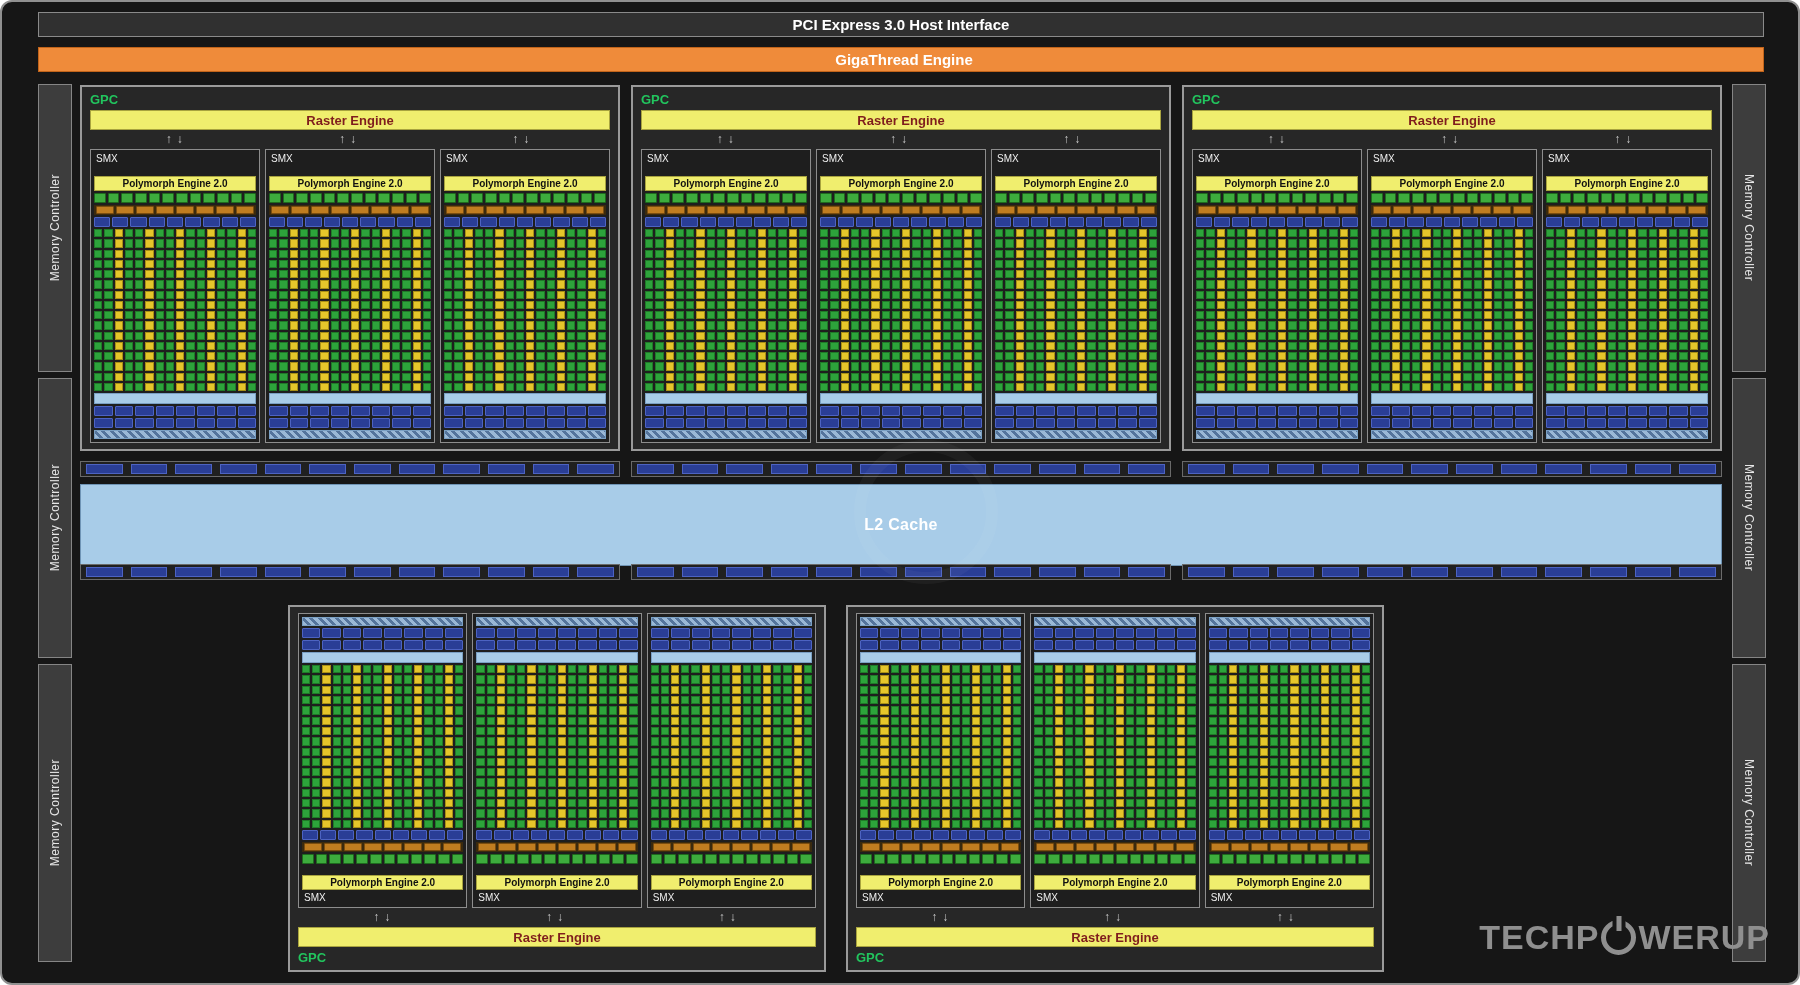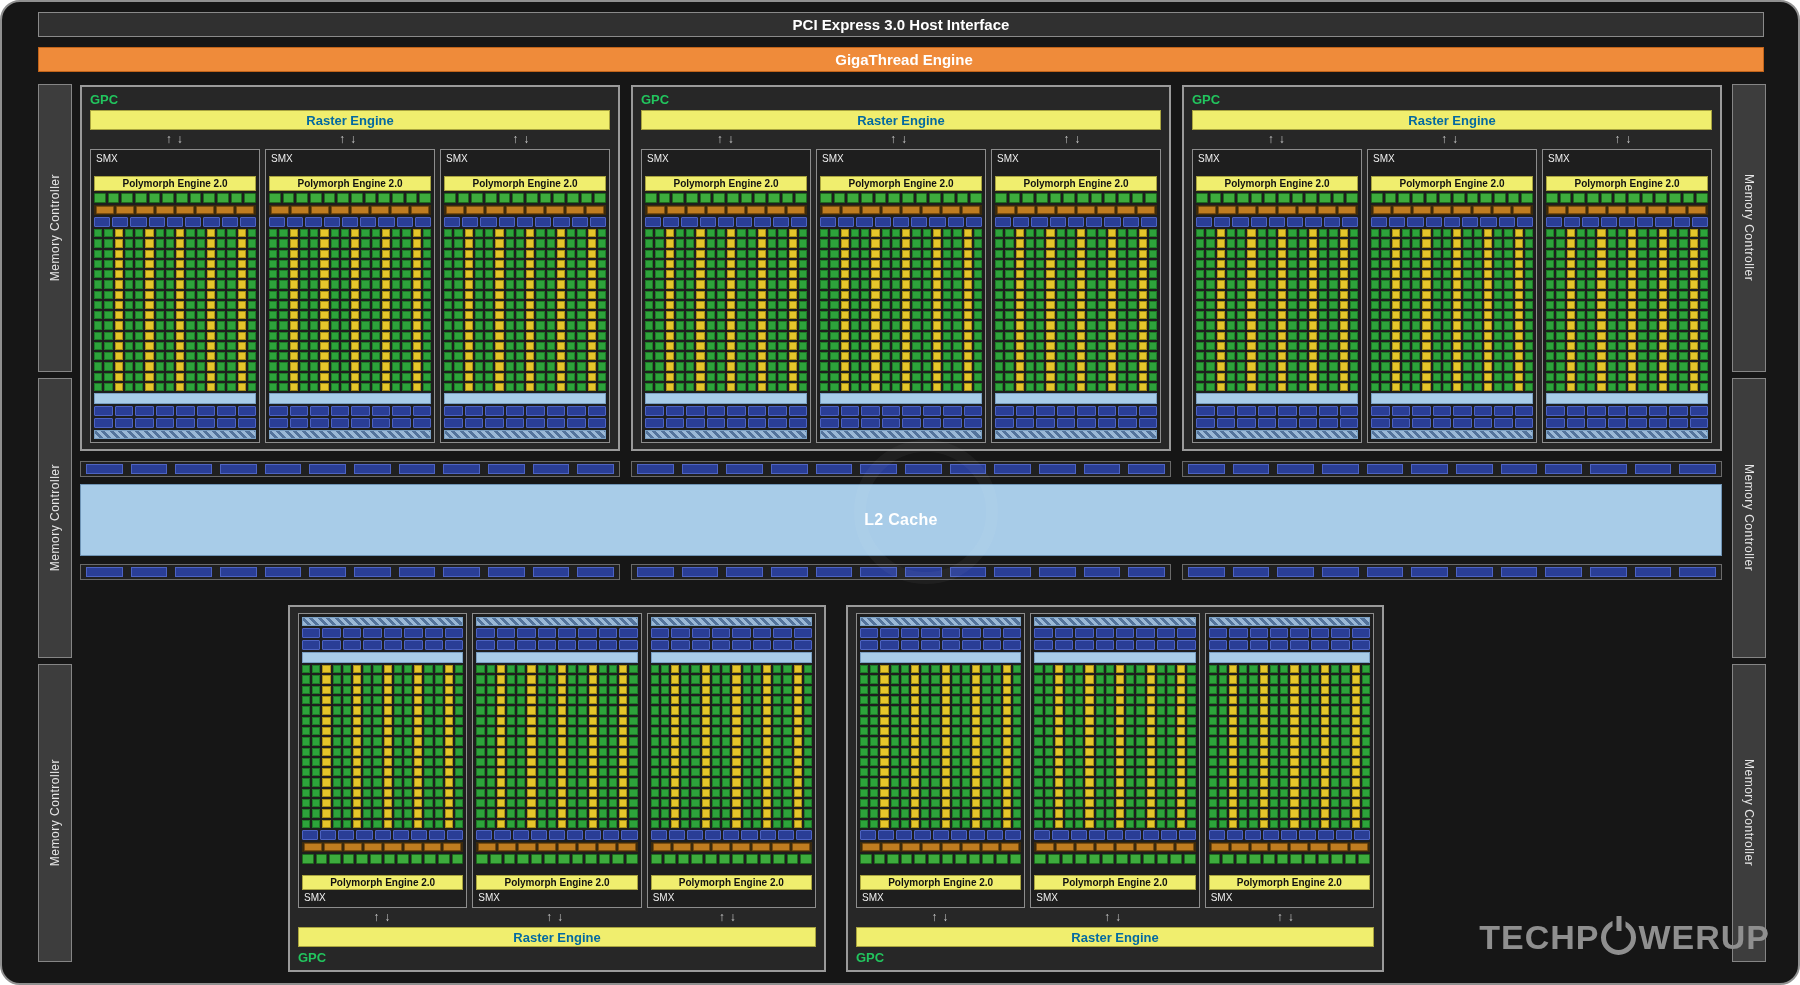--- a/index.html
+++ b/index.html
@@ -1,19 +1,19 @@
 <!DOCTYPE html>
 <html><head>
 <meta charset="utf-8">
 <style>
   html,body { margin:0; padding:0; background:#ffffff; }
   .stage {
     position:relative; width:1800px; height:985px;
     background:var(--background,#161616);
-    border:2px solid #909090; border-radius:20px; overflow:hidden;
+    border:2px solid #909090; border-radius:12px; overflow:hidden;
     box-sizing:border-box;
     font-family:"Liberation Sans", sans-serif;
   }
 
   
   .bar { position:absolute; left:36px; width:1726px; height:25px;
          display:flex; align-items:center; justify-content:center;
          font-weight:bold; font-size:15px; color:#ffffff; box-sizing:border-box; }
   .pci  { top:10px; background:var(--bar_gray,#303030); border:1px solid #8a8a8a; }
   .giga { top:45px; background:var(--gigathread_orange,#ef8b3a); border:1px solid #c2641a;padding-left:6px; }
@@ -35,21 +35,21 @@
          box-sizing:border-box; display:flex; flex-direction:column; gap:2px;
          padding:4px 8px 6px; }
   .gpc-top    { top:83px;  width:540px; height:366px; }
   .g1 { left:78px; } .g2 { left:629px; } .g3 { left:1180px; }
   .gpc-bottom { top:603px; width:538px; height:367px; flex-direction:column-reverse;
                 padding:6px 8px 4px; }
   .g4 { left:286px; } .g5 { left:844px; }
 
   .gpc-label { color:#22c55e; font-size:13px; font-weight:600; height:17px; line-height:17px; }
   .raster { height:20px; flex:0 0 20px; background:var(--engine_yellow,#f0ee6e);
-            border:1px solid #a8a33f; color:#0369a1; font-weight:bold; font-size:13px;
+            border:1px solid #a8a33f; color:#7f1d1d; font-weight:bold; font-size:13px;
             display:flex; align-items:center; justify-content:center; box-sizing:border-box; }
   .arrow-row { height:15px; flex:0 0 15px; display:flex; }
   .arrow-pair { flex:1; text-align:center; color:#c9c9c9; font-size:12px;
                 letter-spacing:5px; line-height:14px; font-weight:bold; }
   .smx-row { flex:1; display:flex; gap:5px; min-height:0; }
 
   
   .smx { flex:1; background:#1e1e1e; border:1px solid #8d8d8d; box-sizing:border-box;
          display:flex; flex-direction:column; gap:2px; padding:3px; min-height:0; }
   .smx.flipped { flex-direction:column-reverse; }
@@ -77,21 +77,21 @@
            background:repeating-linear-gradient(45deg,#9ab8d6 0 3px,#54749c 3px 6px); }
 
   
   .l2row { position:absolute; left:78px; width:1642px; height:16px; display:flex; gap:11px; }
   .l2row-top    { top:459px; }
   .l2row-bottom { top:562px; }
   .l2group { flex:1; border:1px solid #6a6a6a; background:#202020; display:flex;
              gap:8px; padding:2px 5px; box-sizing:border-box; }
   .l2block { flex:1; background:var(--block_navy,#2a3e96); border:1px solid #4d63c2;
              box-sizing:border-box; }
-  .l2bar { position:absolute; left:78px; top:482px; width:1642px; height:72px;
+  .l2bar { position:absolute; left:78px; top:482px; width:1642px; height:82px;
            background:var(--light_blue,#a8cce8); border:1px solid #6f94b5;
            box-sizing:border-box; display:flex; align-items:center; justify-content:center;
            color:#ffffff; font-weight:bold; font-size:16px; letter-spacing:.3px; }
 
   
   .ghost-ring { position:absolute; left:852px; top:438px; width:120px; height:120px;
                 border:12px solid rgba(255,255,255,0.04); border-radius:50%; }
   .watermark { position:absolute; right:28px; bottom:26px; display:flex; align-items:center;
                color:var(--watermark_gray,#8f8f8f); font-size:34px; font-weight:bold;
                letter-spacing:1px; }

